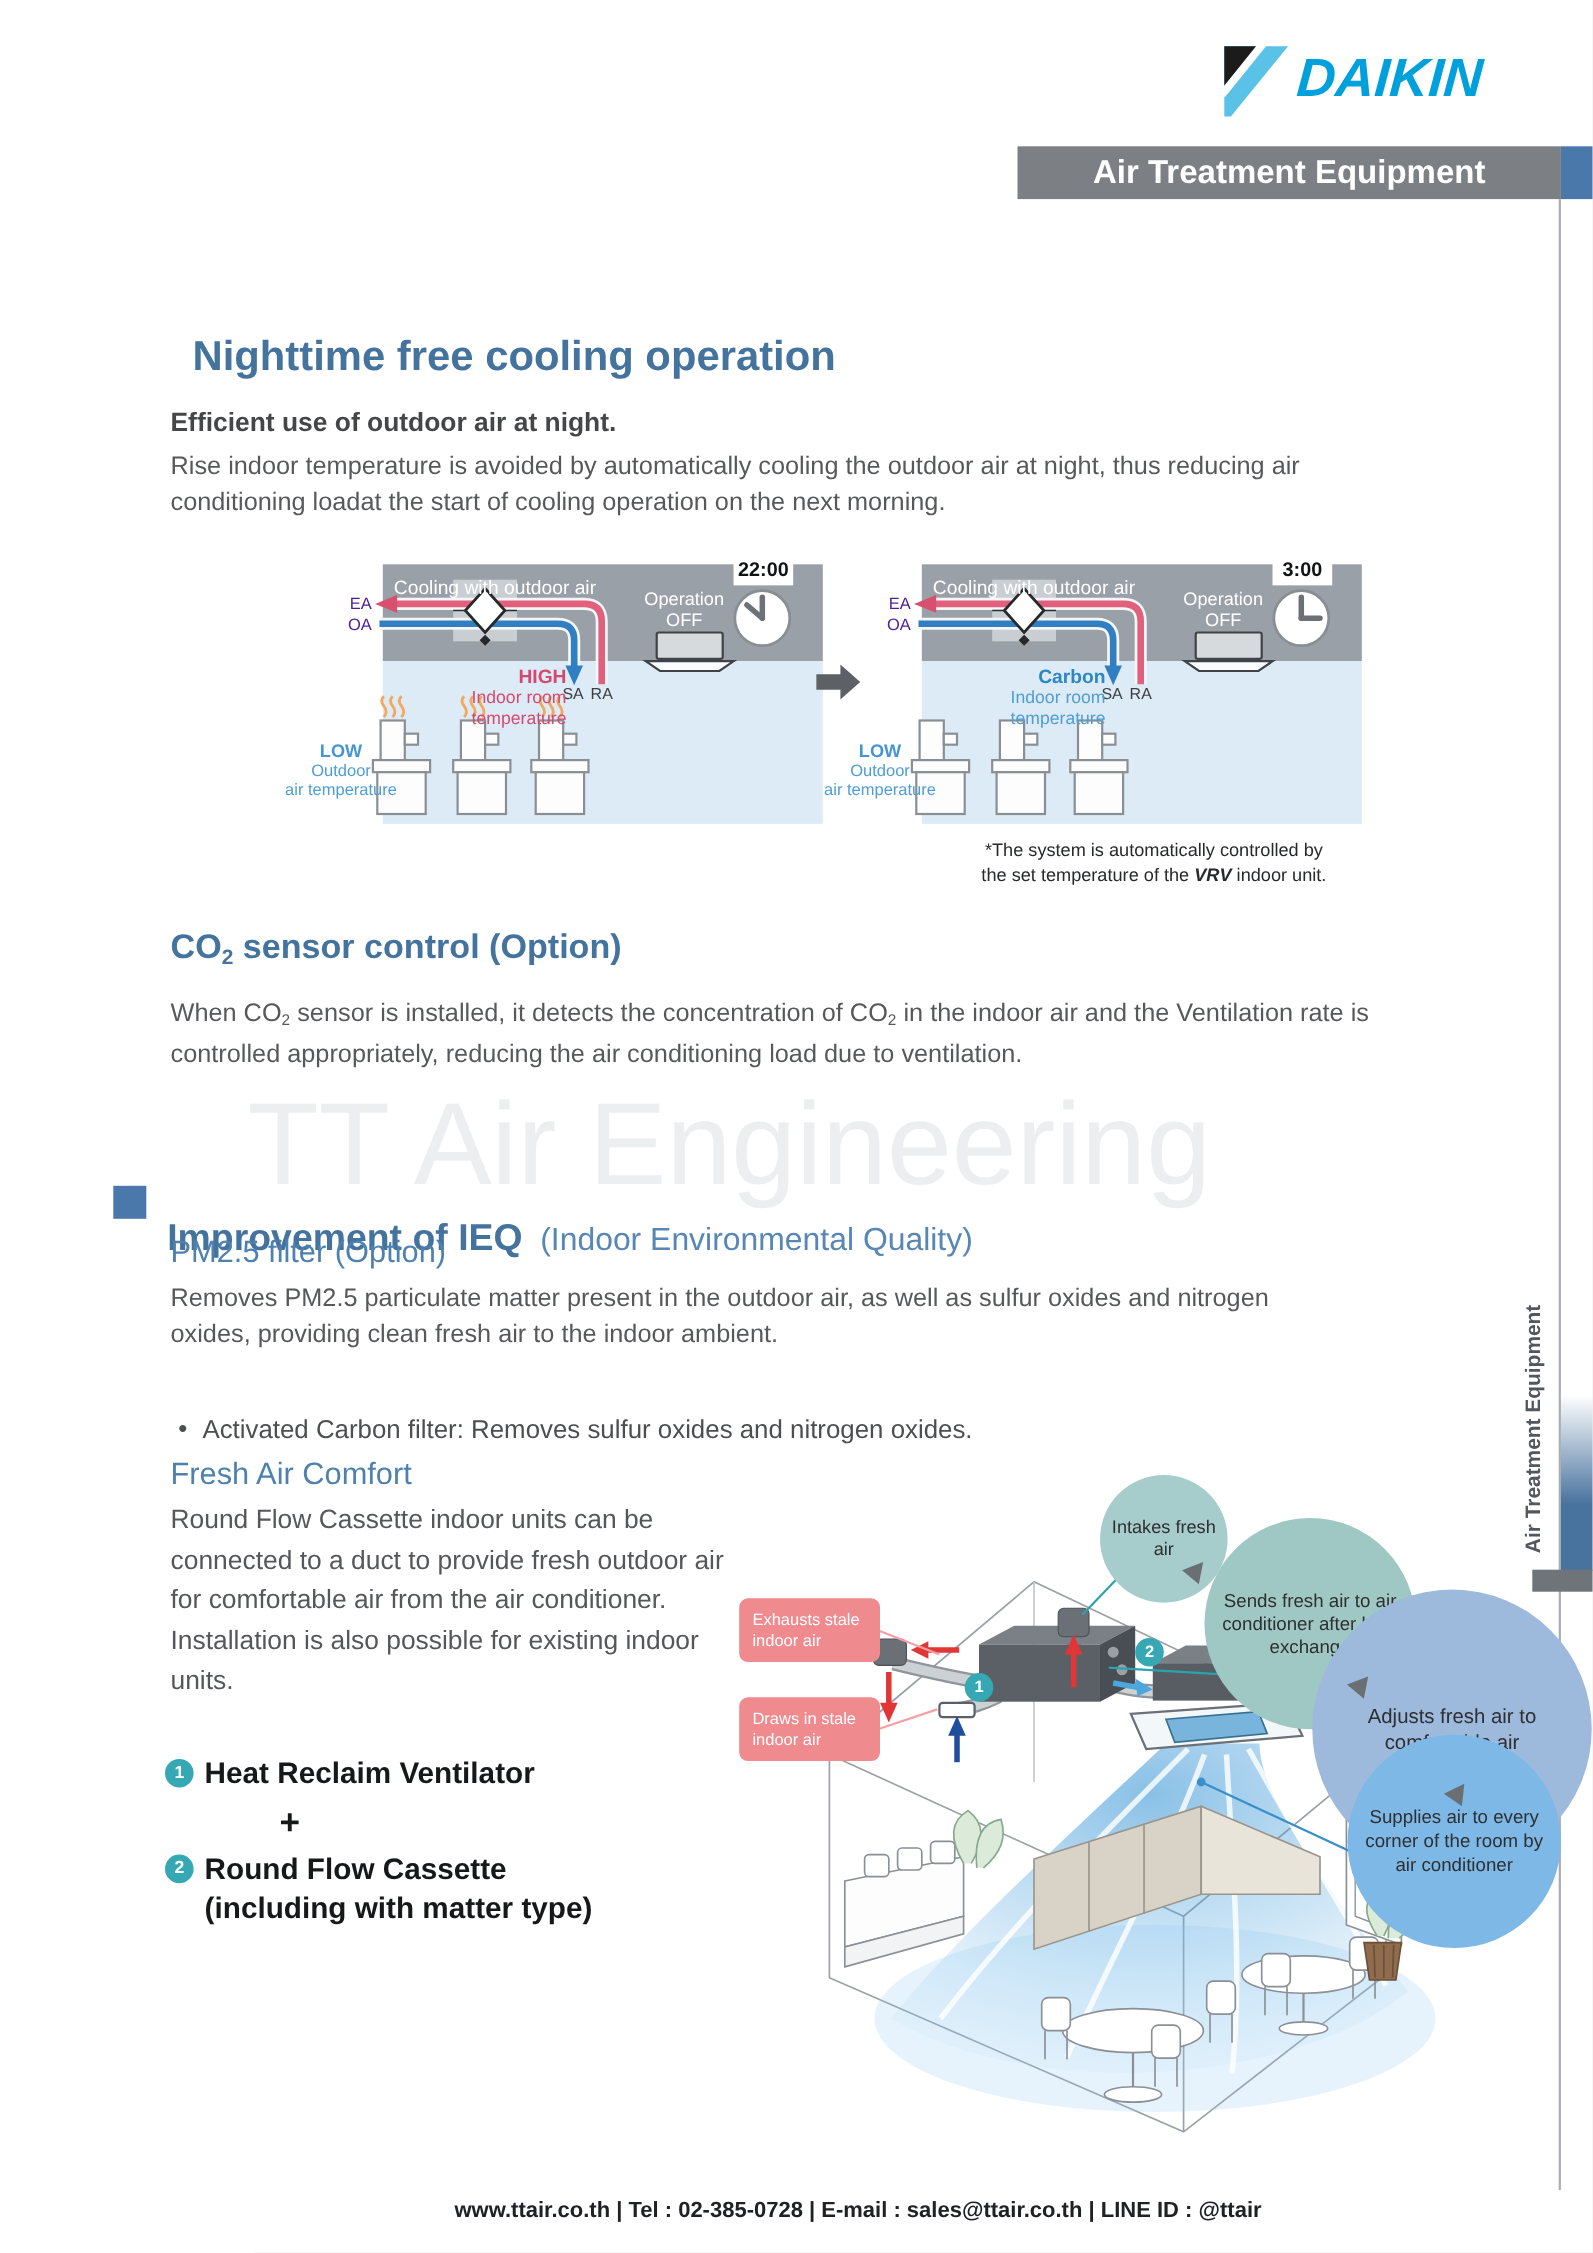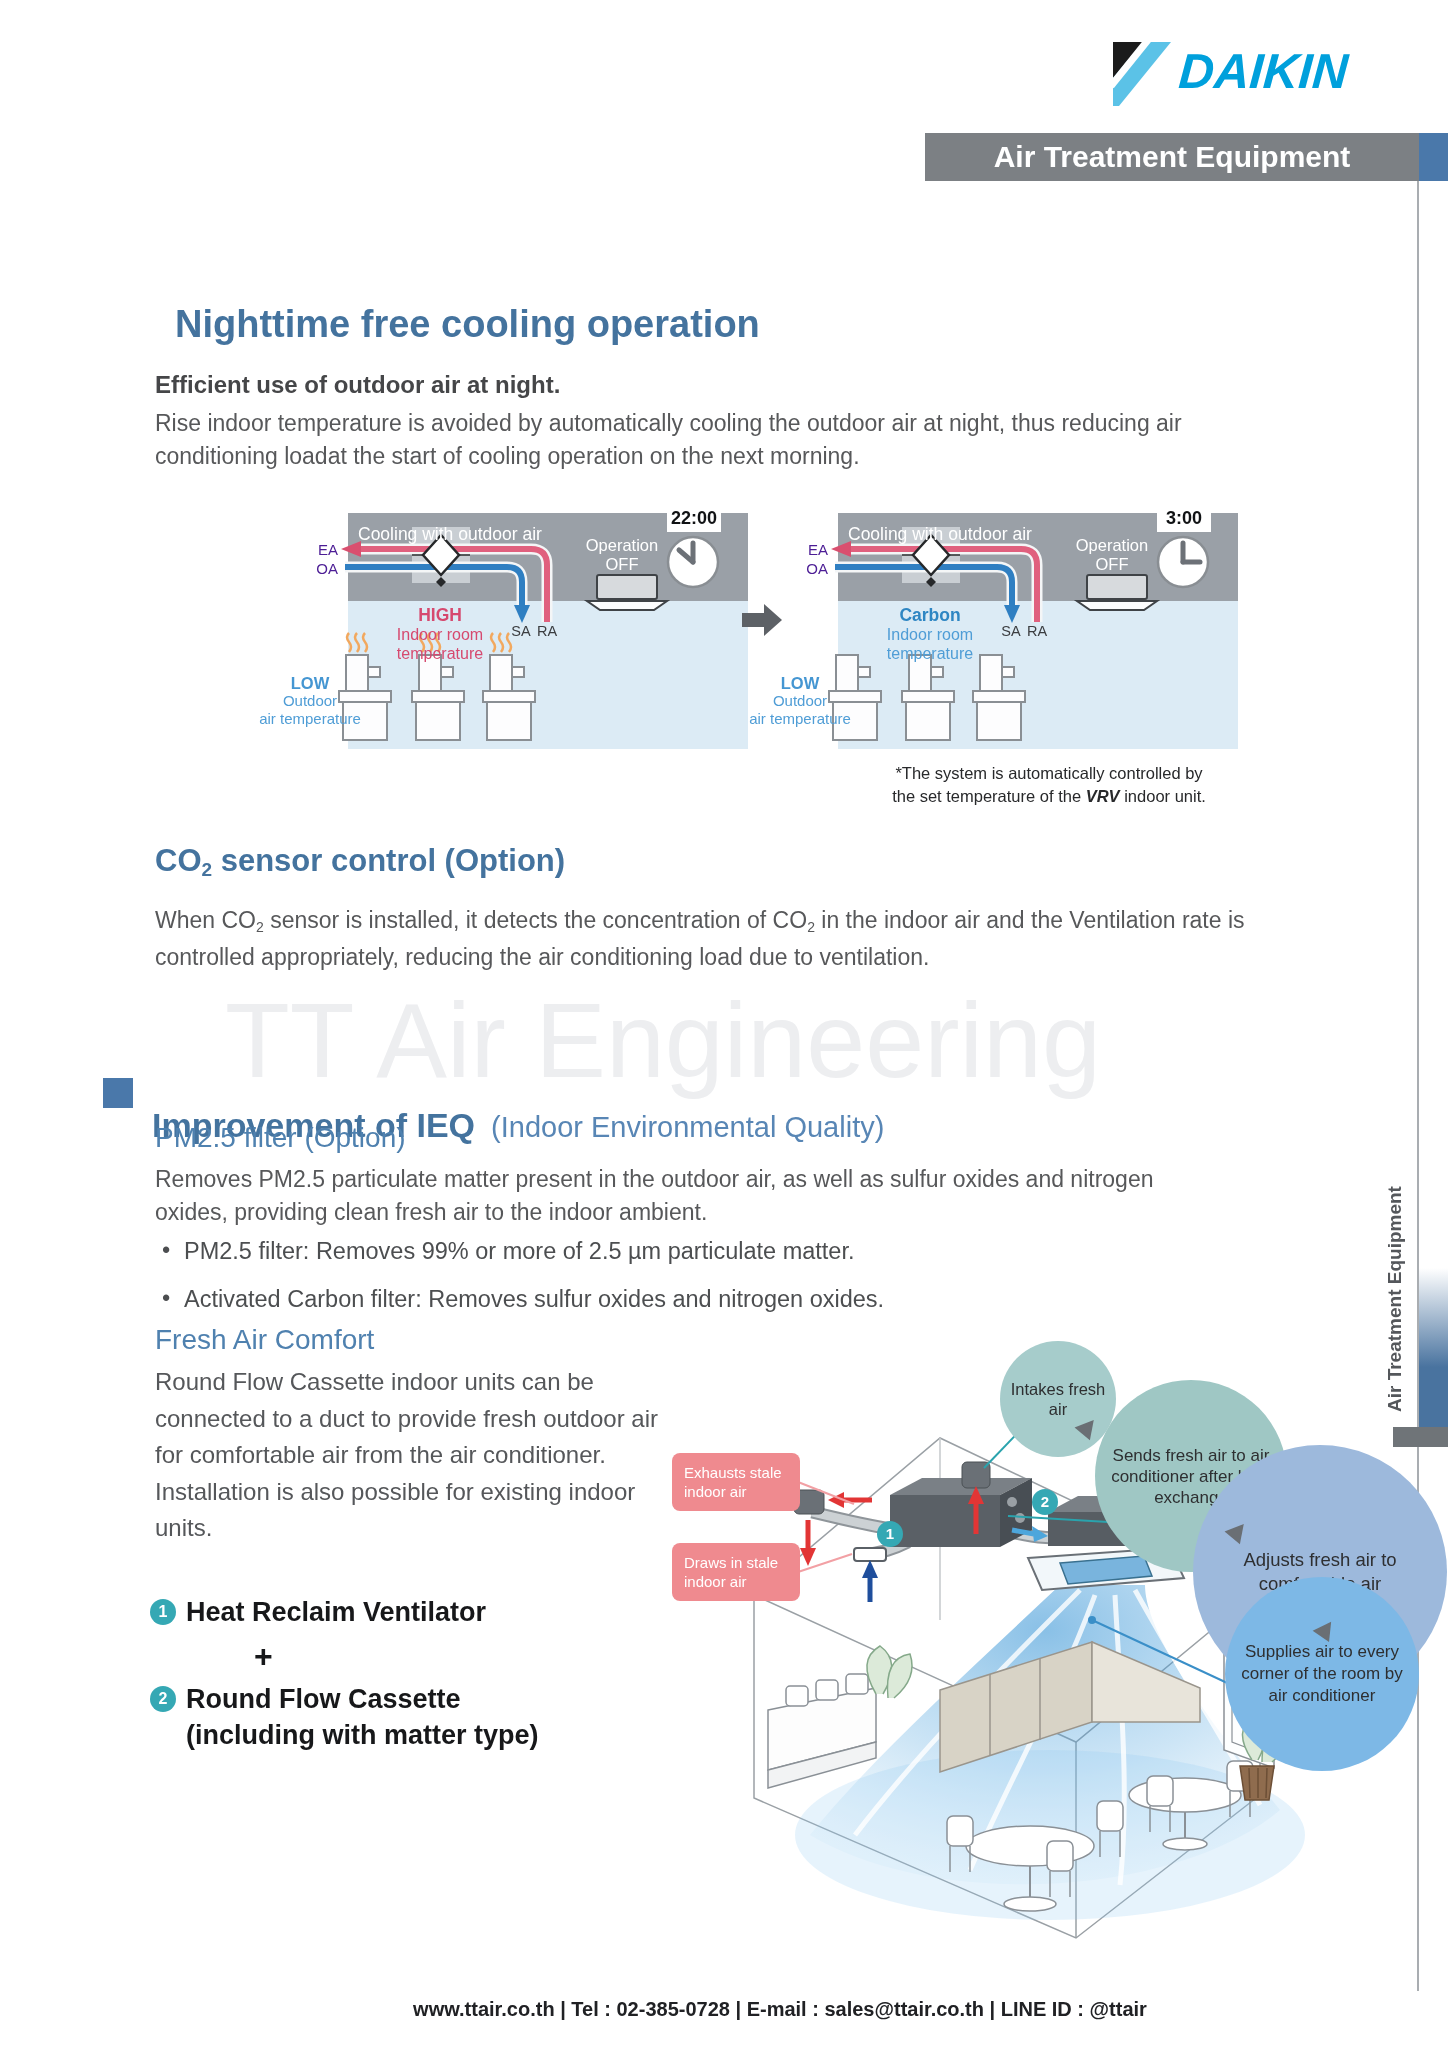--- a/index.html
+++ b/index.html
@@ -38,21 +38,21 @@
   .itemlabel{position:absolute;font-size:27px;font-weight:700;color:#17181a;}
   .plus{position:absolute;left:254px;top:1638px;font-size:32px;font-weight:700;color:#17181a;}
   
   .bandlabel{position:absolute;font-size:17.5px;color:#fff;}
   .timebox{position:absolute;width:54px;text-align:center;font-size:18px;font-weight:700;color:#101214;background:#fff;padding:3px 0;}
   .oper{position:absolute;width:130px;text-align:center;color:#fff;font-size:16.5px;line-height:19px;}
   .eaoa{position:absolute;width:42px;text-align:right;font-size:15px;color:#4c1d95;line-height:18px;}
   .sara{position:absolute;width:30px;text-align:center;font-size:14.5px;color:#3b3d40;}
   .tempblock{position:absolute;width:150px;text-align:center;line-height:19px;font-size:16px;}
   .tempblock .tb{font-weight:700;font-size:17.5px;display:block;}
-  .tempblock span{display:block;}
+  .tempblock span{display:block;text-align:right;}
   .lowblock{position:absolute;width:116px;text-align:center;line-height:18px;font-size:15px;color:#4f9dd6;}
   .lowblock .tb{font-weight:700;font-size:16.5px;display:block;color:#4596d2;}
   .lowblock span{display:block;}
   .footnote{position:absolute;left:850px;top:762px;width:398px;text-align:center;font-size:16.5px;line-height:23px;color:#28292b;}
   .footnote .vrv{font-weight:700;font-style:italic;}
   
   .scene{position:absolute;left:640px;top:1290px;width:762px;height:665px;}
   .callout{position:absolute;border-radius:50%;display:flex;align-items:center;justify-content:center;
            text-align:center;color:#2e2f31;z-index:2;}
   .plabel{position:absolute;width:128px;height:58px;background:#ef8a8f;border-radius:8px;color:#fff;
@@ -233,21 +233,20 @@
   <div class="co2p">
     <span>When CO</span><span class="sub">2</span><span> sensor is installed, it detects the concentration of CO</span><span class="sub">2</span><span> in the indoor air and the Ventilation rate is controlled appropriately, reducing the air conditioning load due to ventilation.</span>
   </div>
 
   <div class="ieq-square"></div>
   <div class="ieqh">
     <span class="b">Improvement of IEQ</span><span class="l">(Indoor Environmental Quality)</span>
   </div>
   <div class="pm25h">PM2.5 filter (Option)</div>
   <div class="pm25p">Removes PM2.5 particulate matter present in the outdoor air, as well as sulfur oxides and nitrogen oxides, providing clean fresh air to the indoor ambient.</div>
-  <div class="bullet" style="top:1238px">PM2.5 filter: Removes 99% or more of 2.5 µm particulate matter.</div>
   <div class="bullet" style="top:1286px">Activated Carbon filter: Removes sulfur oxides and nitrogen oxides.</div>
 
   <div class="freshh">Fresh Air Comfort</div>
   <div class="freshp">Round Flow Cassette indoor units can be connected to a duct to provide fresh outdoor air for comfortable air from the air conditioner. Installation is also possible for existing indoor units.</div>
 
   <div class="numcircle" style="left:150px;top:1599px">1</div>
   <div class="itemlabel" style="left:186px;top:1597px">Heat Reclaim Ventilator</div>
   <div class="plus">+</div>
   <div class="numcircle" style="left:150px;top:1686px">2</div>
   <div class="itemlabel" style="left:186px;top:1684px">Round Flow Cassette</div>

